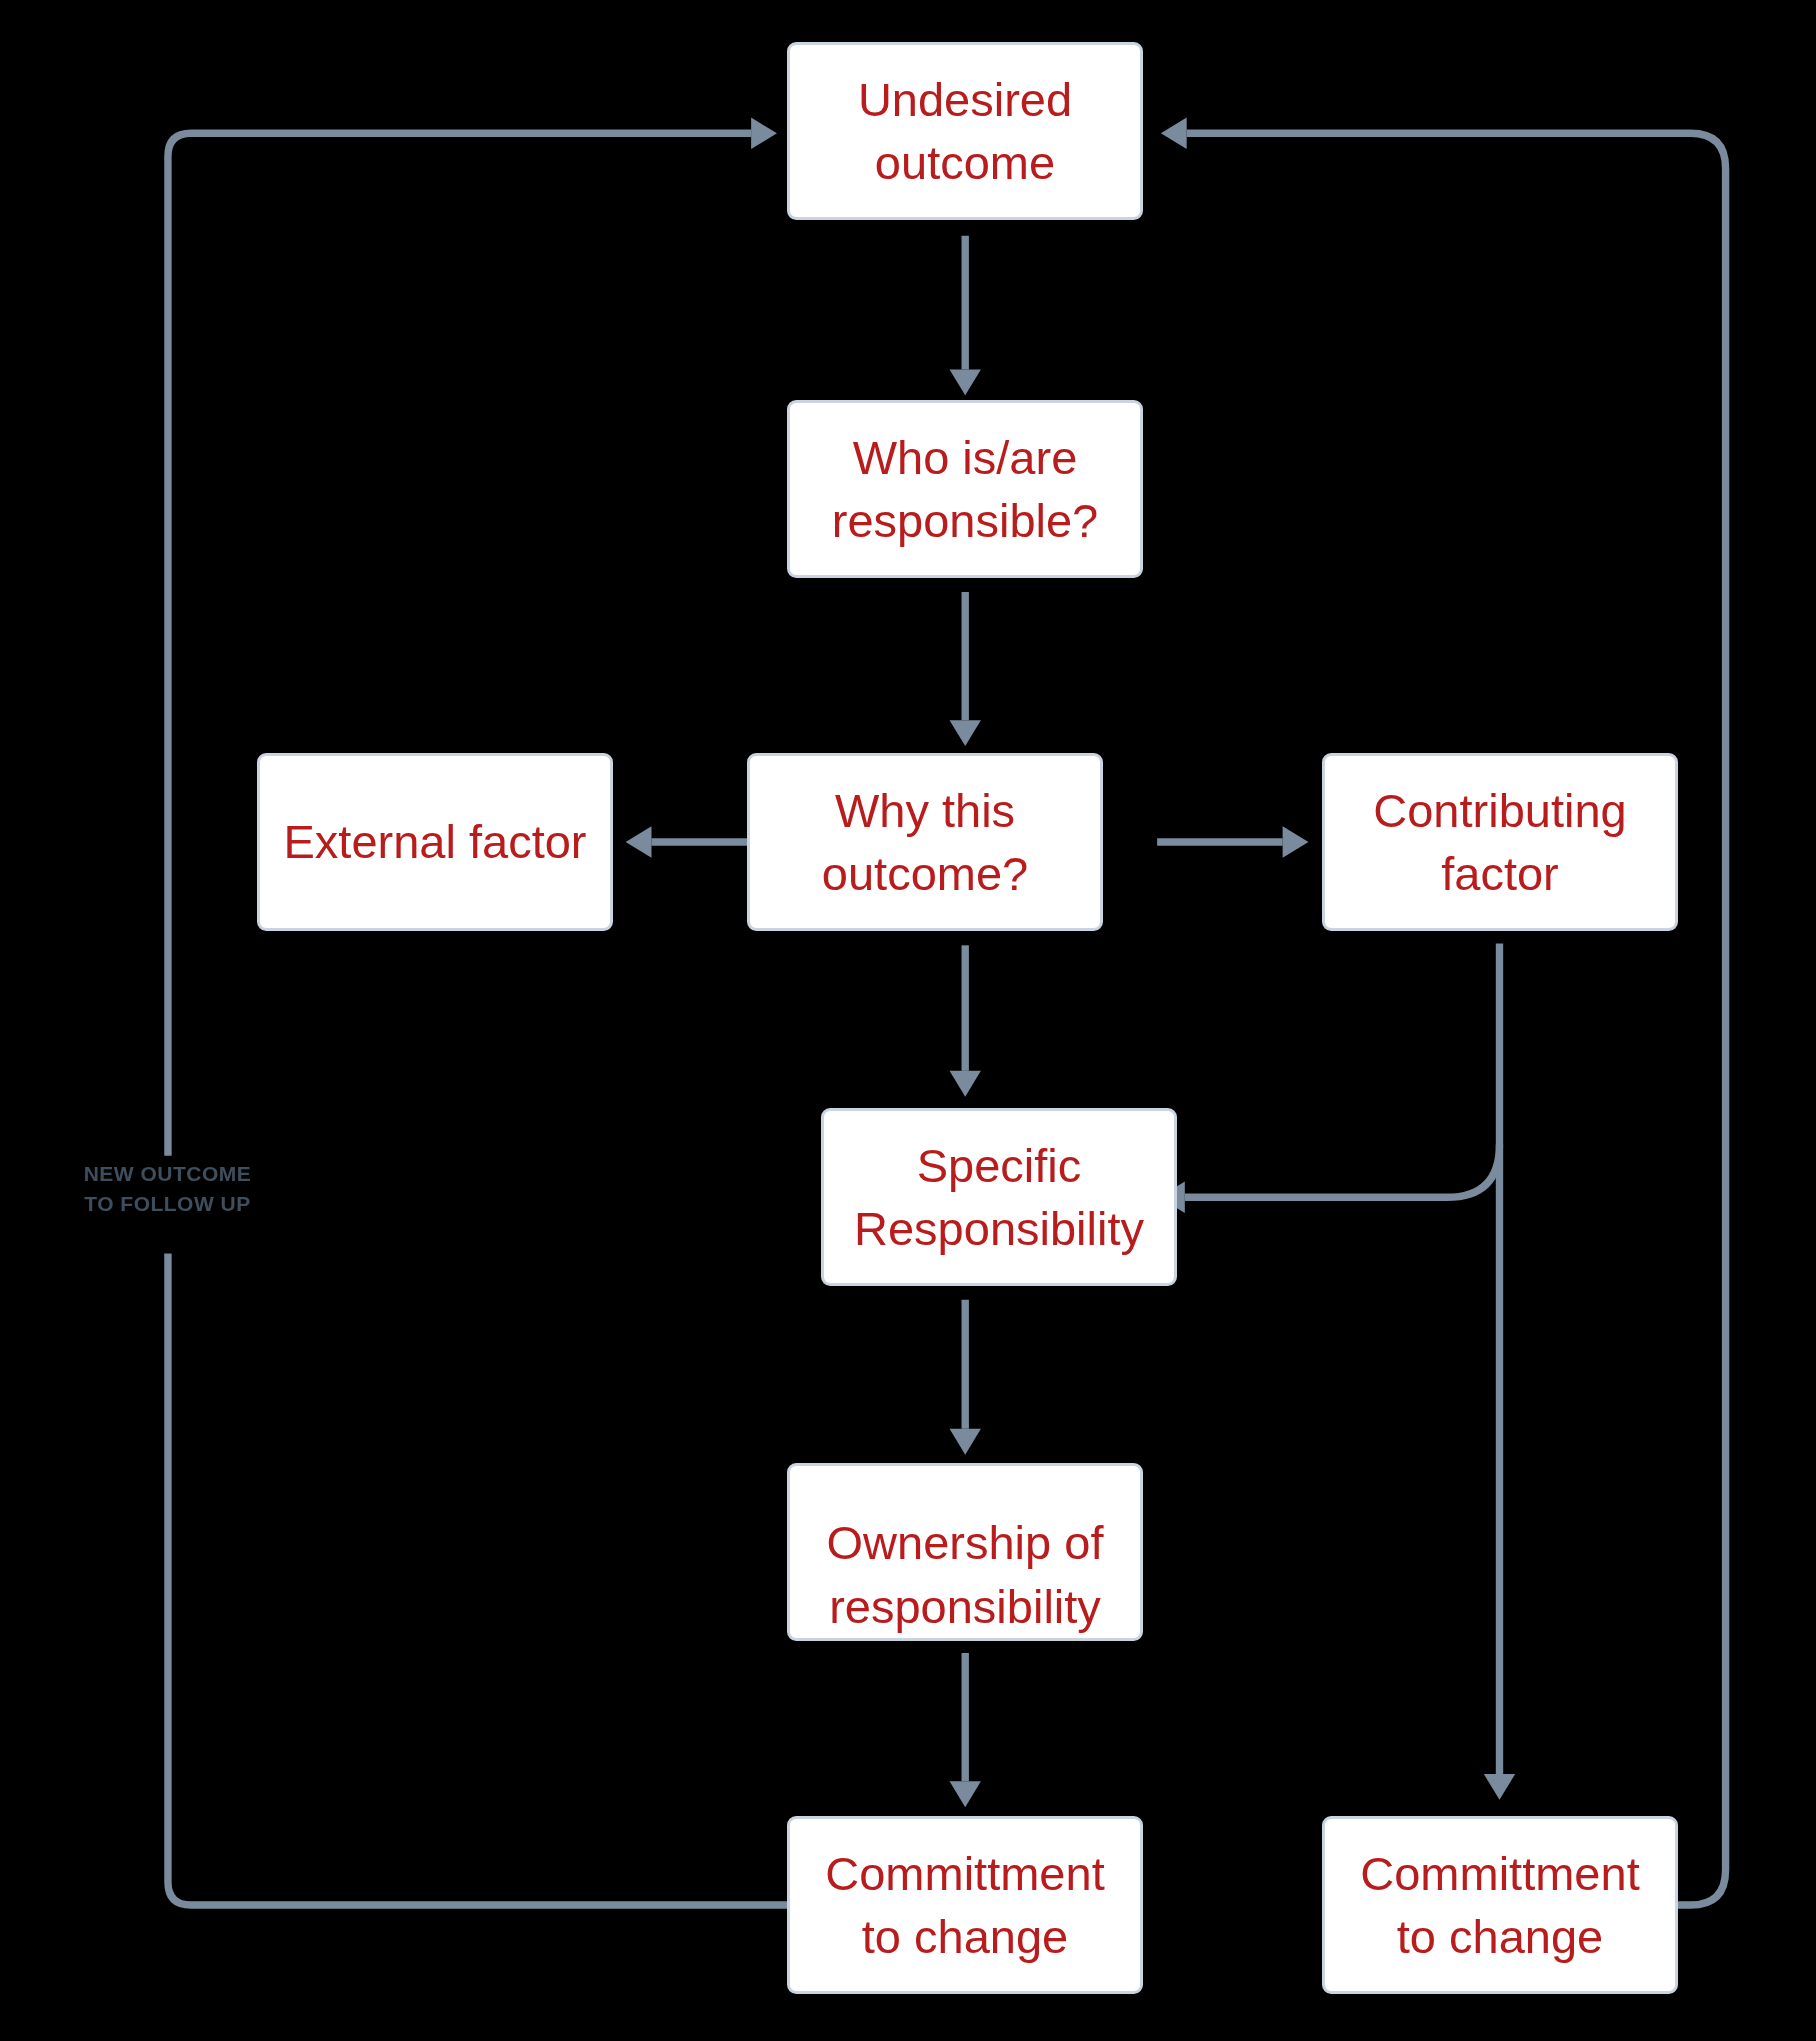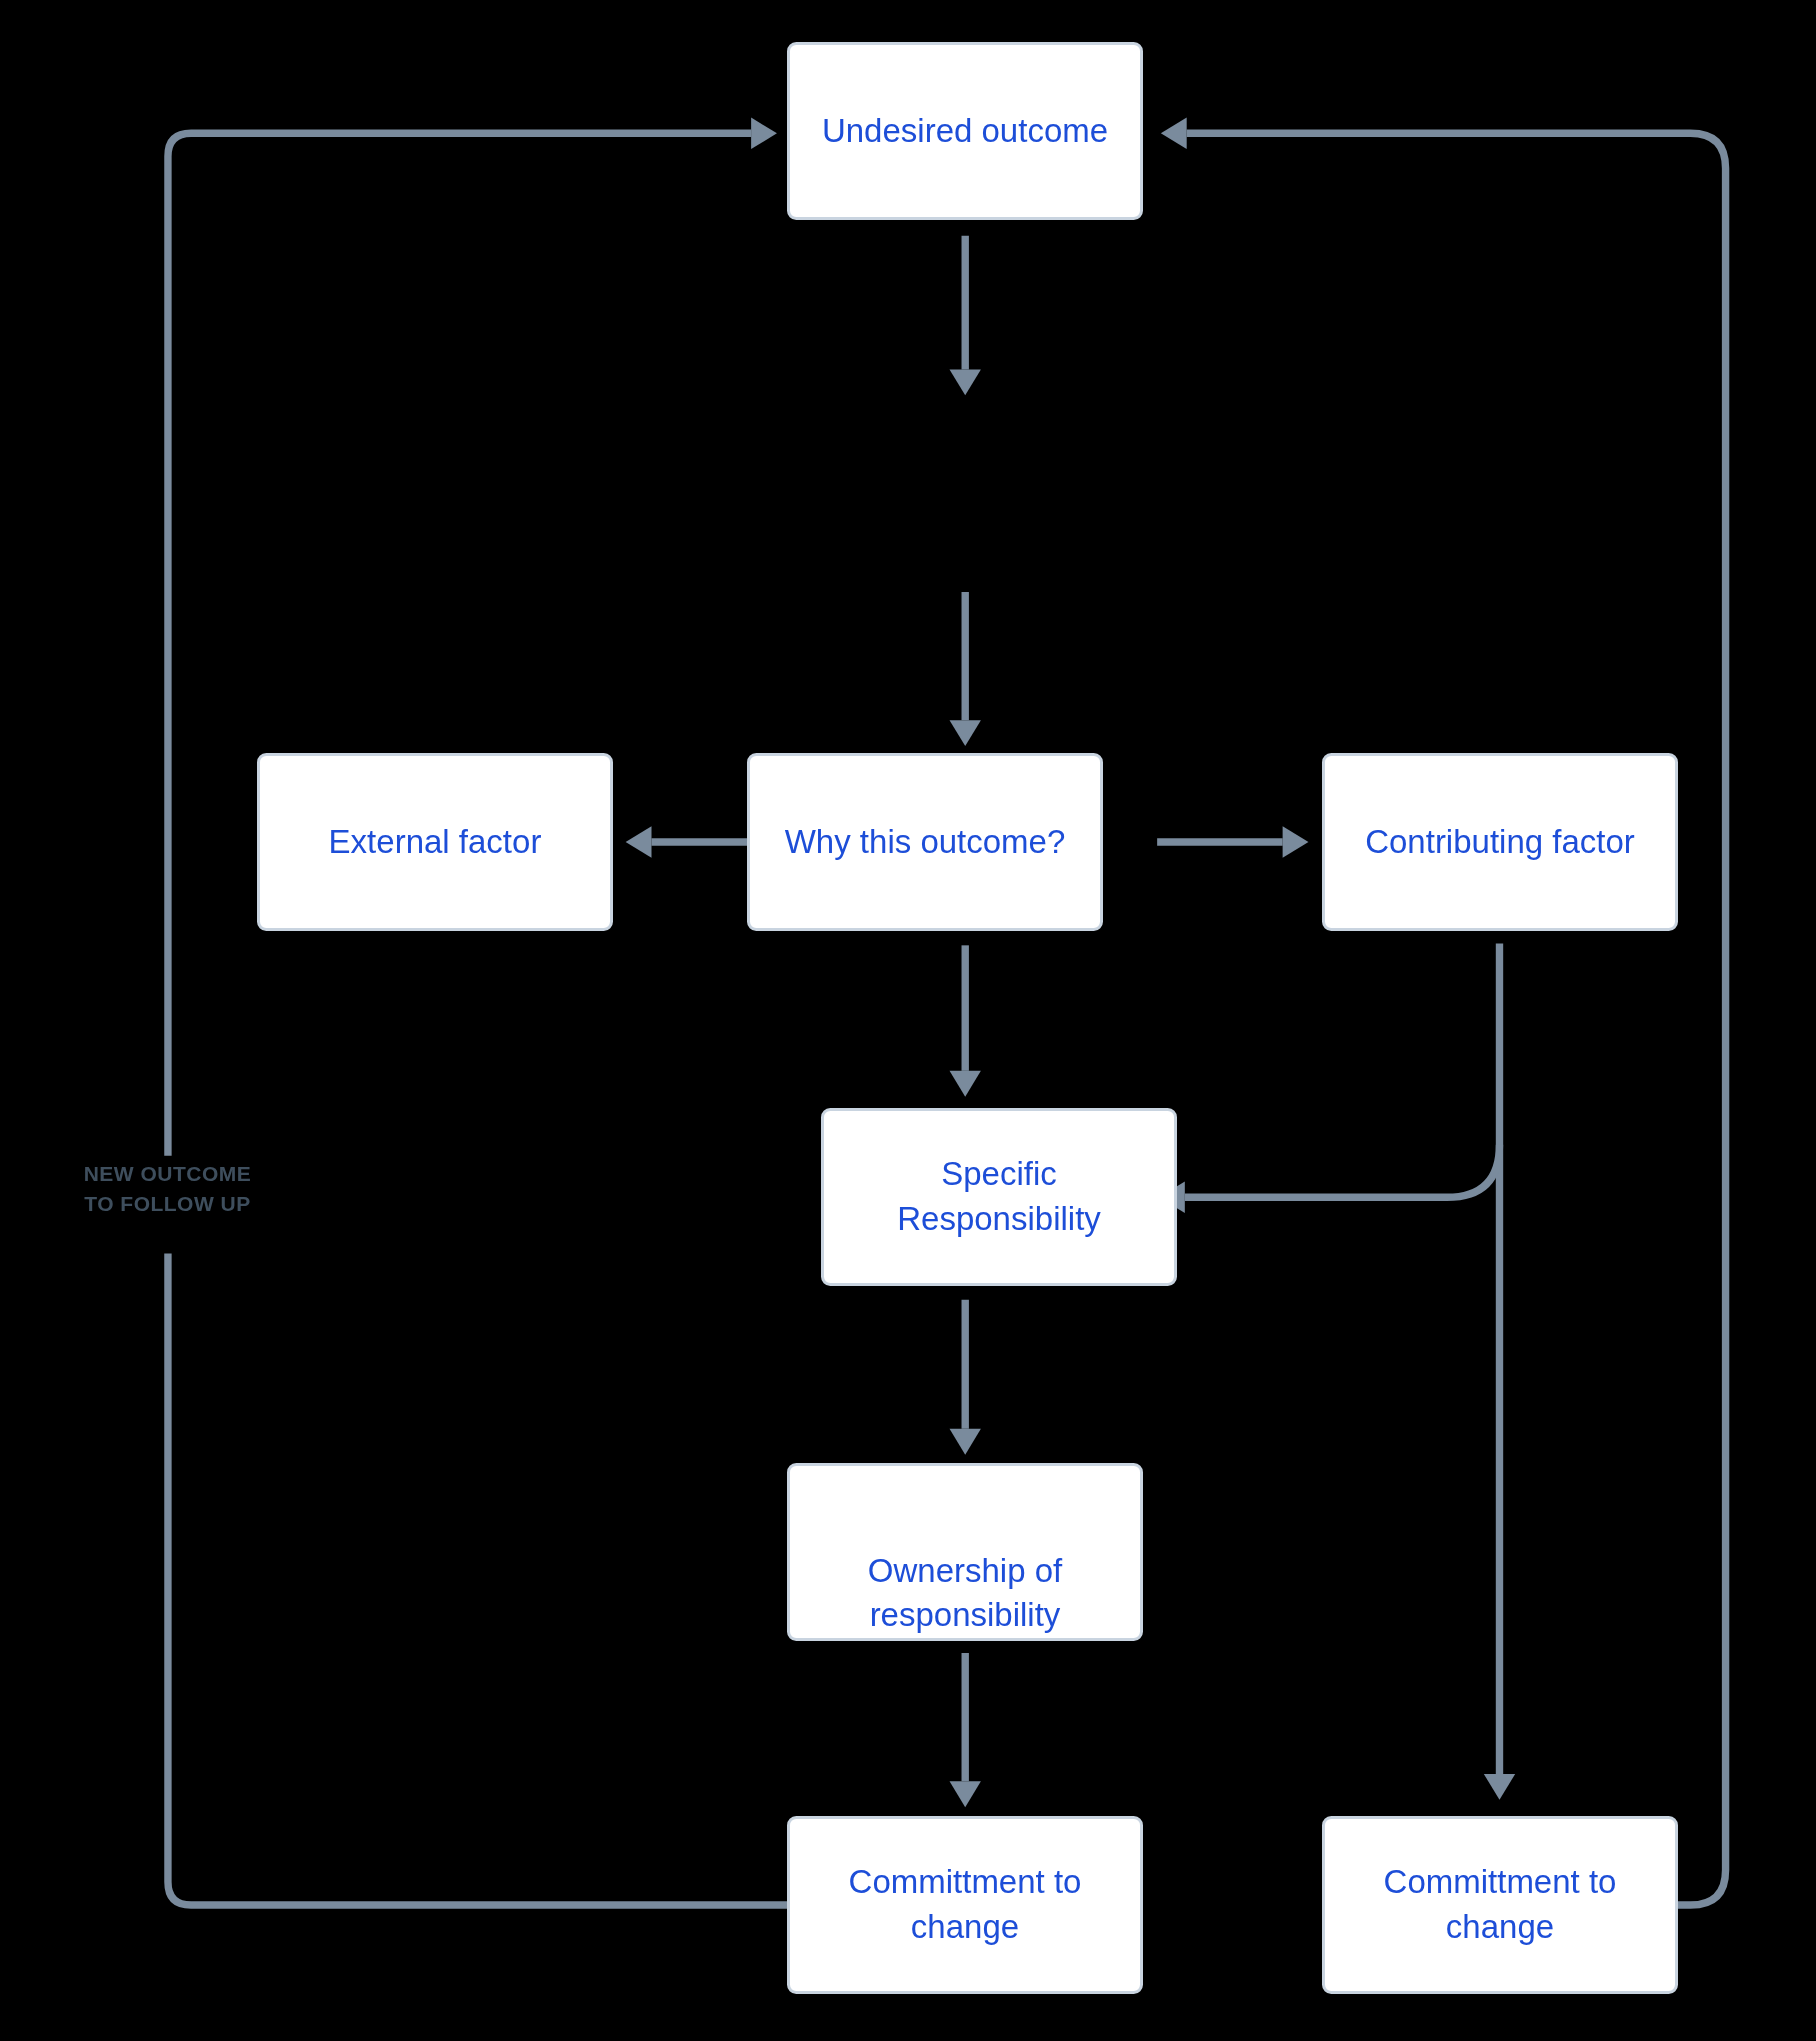--- a/index.html
+++ b/index.html
@@ -39,22 +39,22 @@
     height: 178px;
     box-sizing: border-box;
     background: #ffffff;
     border: 3.7px solid #c9d4e0;
     border-radius: 9.2px;
     display: flex;
     align-items: center;
     justify-content: center;
     text-align: center;
     padding: 0 13px;
-    color: #1d4ed8;
-    font-size: 33px;
+    color: #b91c1c;
+    font-size: 47px;
     line-height: 1.35;
     font-weight: 400;
   }
   .node-undesired      { left: 787px;  top: 42px; }
   .node-who            { left: 787px;  top: 400px; }
   .node-why            { left: 747px;  top: 753px; }
   .node-external       { left: 257px;  top: 753px; }
   .node-contributing   { left: 1322px; top: 753px; }
   .node-specific       { left: 787px;  top: 1108px; margin-left: 34px; }
   .node-ownership      { left: 787px;  top: 1463px; align-items: flex-end; }
@@ -112,20 +112,23 @@
     <path class="head" d="M814 127 L814 161 L842 144 Z"></path>
 
     <path class="edge" d="M1818 2064 L1832 2064 Q1870 2064 1870 2026 L1870 182 Q1870 144 1832 144 L1286 144"></path>
     <path class="head" d="M1286 127 L1286 161 L1258 144 Z"></path>
   </svg>
 
   <div class="node node-undesired">
     <span>Undesired outcome</span>
   </div>
 
+  <div class="node node-who">
+    <span>Who is/are responsible?</span>
+  </div>
 
   <div class="node node-external">
     <span>External factor</span>
   </div>
 
   <div class="node node-why">
     <span>Why this outcome?</span>
   </div>
 
   <div class="node node-contributing">

